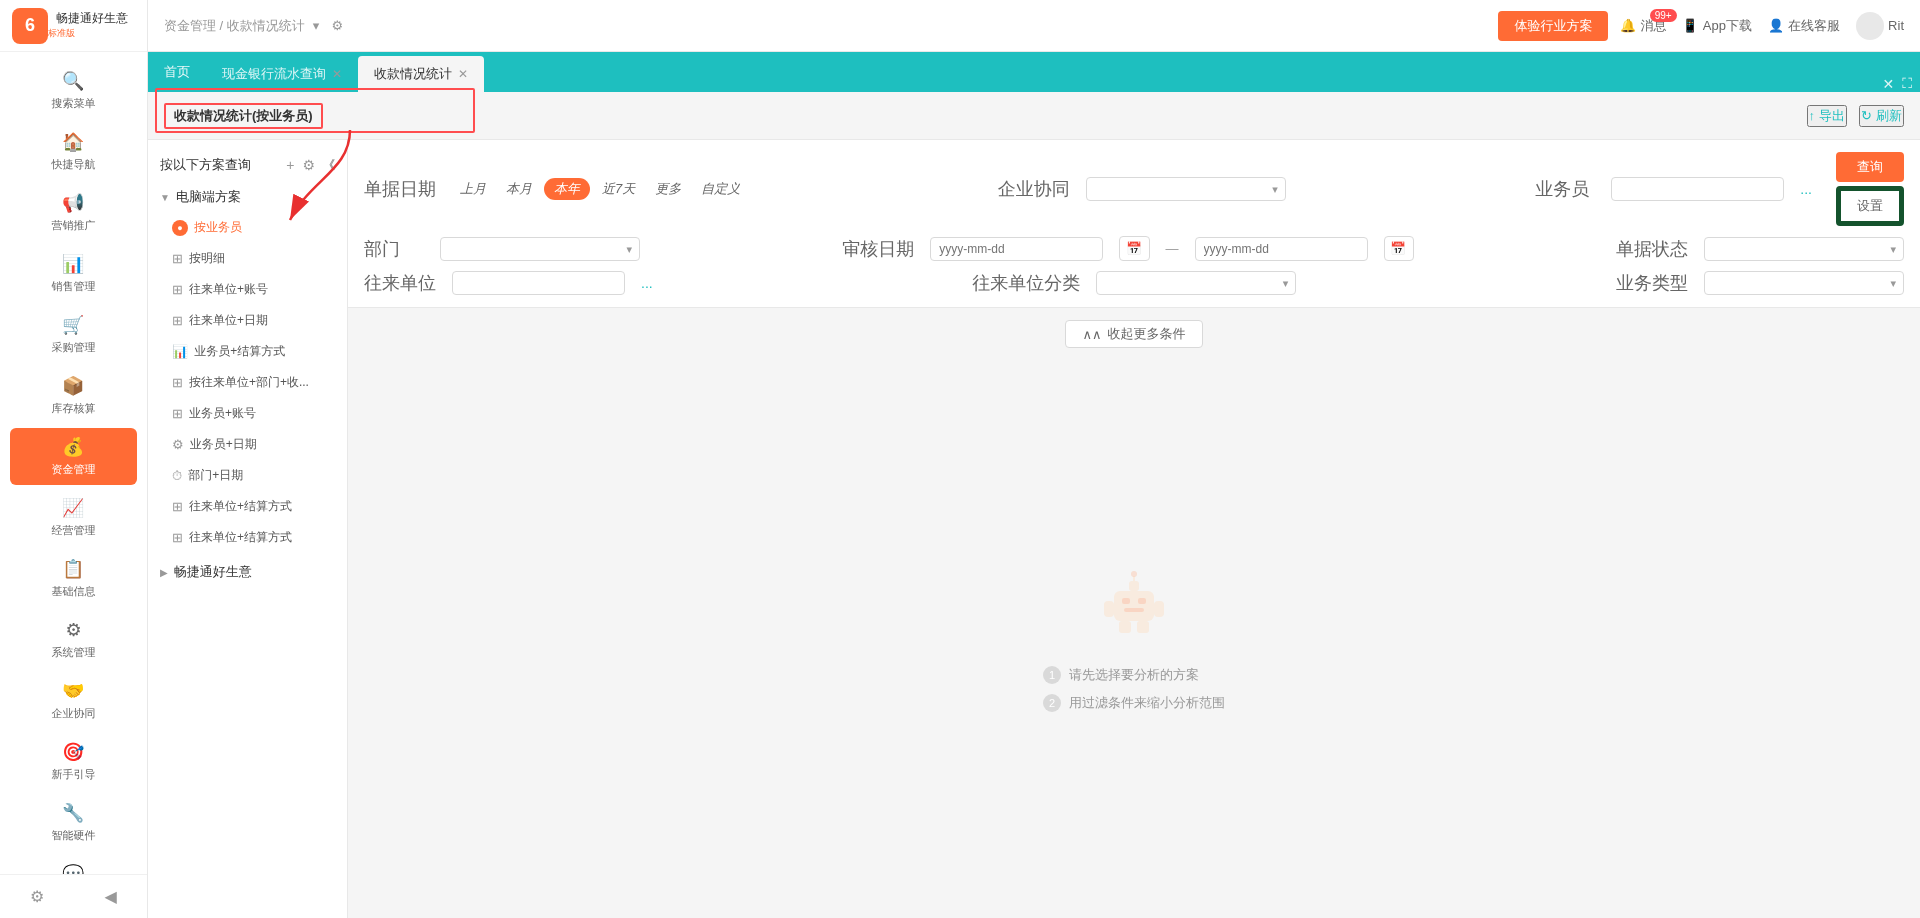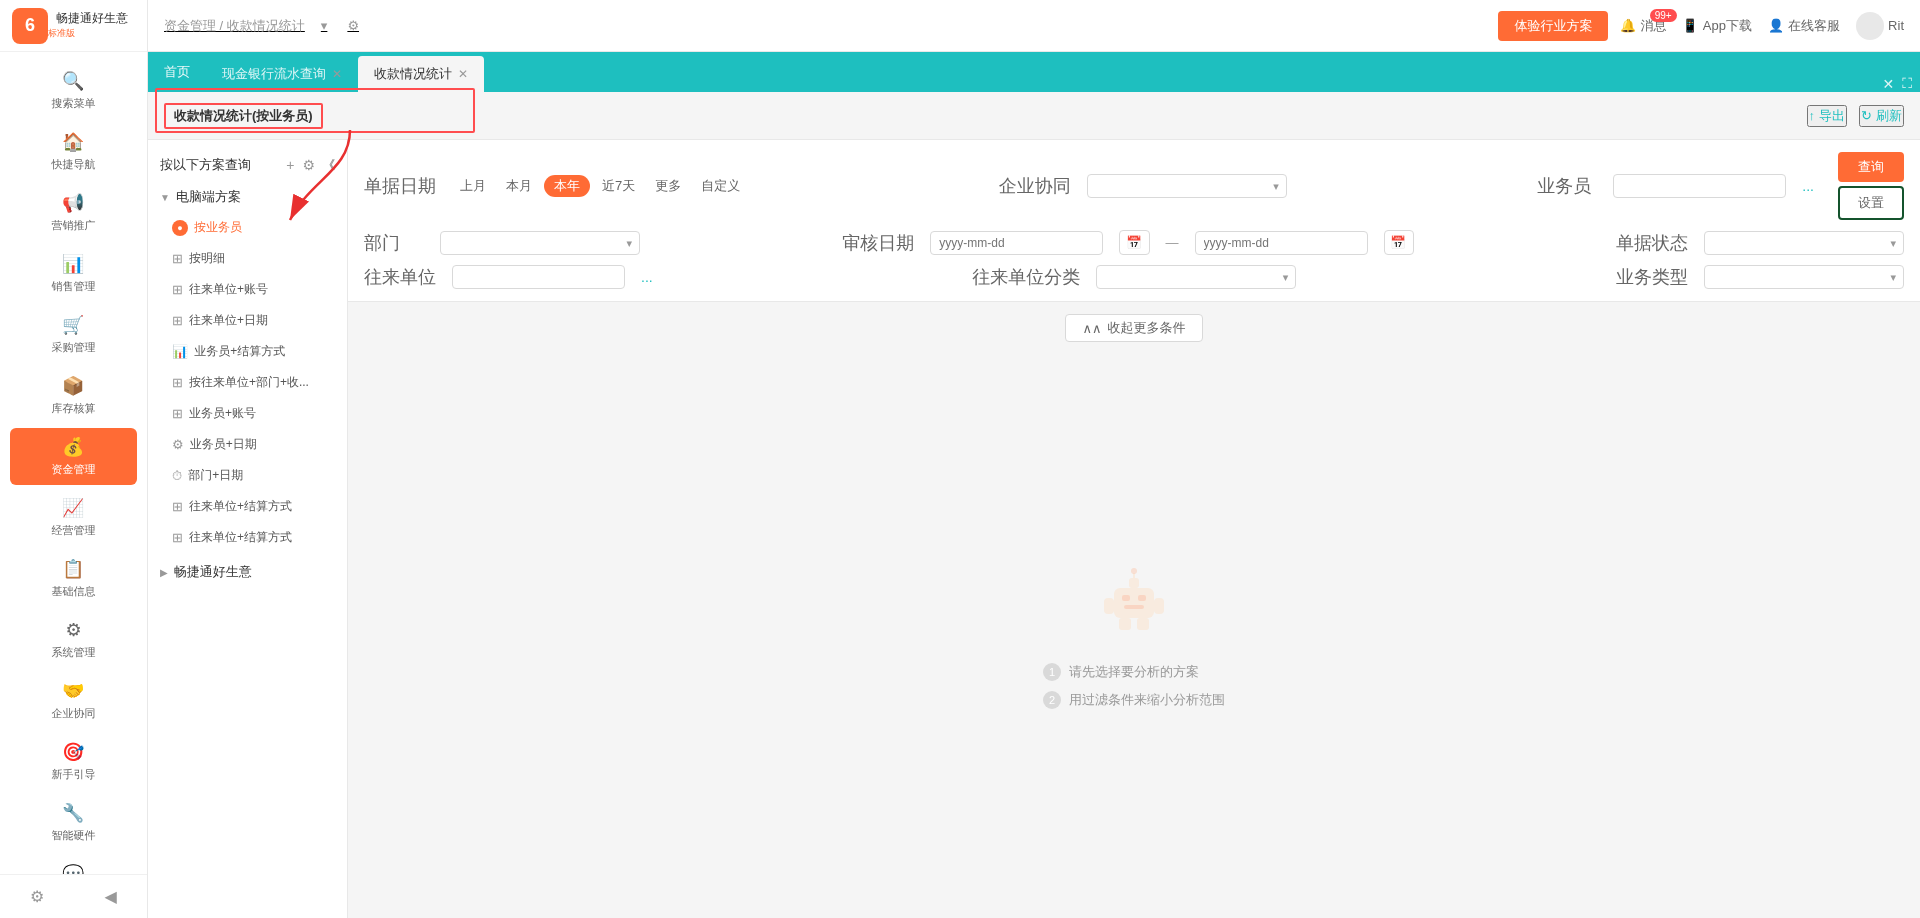--- a/index.html
+++ b/index.html
@@ -15,21 +15,21 @@
     .nav-item { display: flex; flex-direction: column; align-items: center; padding: 10px 0; cursor: pointer; color: #666; font-size: 11px; gap: 4px; }
     .nav-item .nav-icon { font-size: 18px; }
     .nav-item.active-bg { background: #ff6b35; color: white; border-radius: 4px; margin: 2px 8px; padding: 8px 0; }
     .sidebar-bottom { padding: 12px 0; border-top: 1px solid #f0f0f0; display: flex; justify-content: space-around; align-items: center; }
 
     
     .main { flex: 1; display: flex; flex-direction: column; height: 918px; overflow: hidden; }
 
     
     .topbar { height: 52px; background: #fff; display: flex; align-items: center; padding: 0 16px; border-bottom: 1px solid #e8e8e8; gap: 12px; }
-    .topbar-breadcrumb { display: flex; align-items: center; gap: 16px; flex: 1; text-decoration: underline; }
+    .topbar-breadcrumb { display: flex; align-items: center; gap: 8px; flex: 1; }
     .btn-trial { background: #ff6b35; color: white; border: none; border-radius: 4px; padding: 6px 16px; cursor: pointer; font-size: 13px; }
     .topbar-right { display: flex; align-items: center; gap: 16px; }
     .badge-item { display: flex; align-items: center; gap: 4px; font-size: 13px; color: #666; cursor: pointer; position: relative; }
     .badge-count { background: #ff4d4f; color: white; border-radius: 10px; font-size: 10px; padding: 1px 5px; position: absolute; top: -8px; right: -10px; }
     .user-avatar { width: 28px; height: 28px; background: #e8e8e8; border-radius: 50%; }
 
     
     .tab-bar { height: 40px; background: #1ebfbf; display: flex; align-items: flex-end; padding: 0 0; }
     .tab-item { height: 36px; display: flex; align-items: center; padding: 0 16px; cursor: pointer; font-size: 13px; color: rgba(255,255,255,0.85); gap: 6px; border-radius: 4px 4px 0 0; margin-top: 4px; }
     .tab-item.active { background: #f5f5f5; color: #333; }
@@ -63,32 +63,32 @@
 
     
     .right-panel { flex: 1; display: flex; flex-direction: column; background: #f5f5f5; overflow: hidden; }
 
     
     .filter-area { background: #fff; padding: 12px 16px; border-bottom: 1px solid #e8e8e8; }
     .filter-row { display: flex; align-items: center; gap: 16px; margin-bottom: 10px; }
     .filter-row:last-child { margin-bottom: 0; }
     .filter-label { font-size: 18px; color: #666; white-space: nowrap; min-width: 60px; }
     .filter-date-tabs { display: flex; align-items: center; gap: 4px; }
-    .date-tab { font-size: 13px; color: #666; cursor: pointer; padding: 2px 8px; border-radius: 2px; }
+    .date-tab { font-size: 13px; color: #666; cursor: pointer; padding: 2px 8px; border-radius: 2px; font-style: italic; }
     .date-tab.active { background: #ff6b35; color: white; border-radius: 12px; padding: 2px 10px; }
     .date-range { display: flex; align-items: center; gap: 4px; margin-left: 8px; }
     .date-input { border: 1px solid #d9d9d9; border-radius: 4px; padding: 4px 8px; font-size: 12px; color: #333; min-width: 100px; }
     .filter-select { border: 1px solid #d9d9d9; border-radius: 4px; padding: 4px 28px 4px 8px; font-size: 12px; color: #333; min-width: 200px; cursor: pointer; appearance: none; background: white; position: relative; }
     .select-wrapper { position: relative; display: inline-block; }
     .select-wrapper::after { content: '▾'; position: absolute; right: 8px; top: 50%; transform: translateY(-50%); color: #999; pointer-events: none; font-size: 11px; }
     .filter-input { border: 1px solid #d9d9d9; border-radius: 4px; padding: 4px 8px; font-size: 12px; color: #333; min-width: 200px; }
     .filter-dots { color: #1ebfbf; cursor: pointer; font-size: 14px; }
     .date-sep { color: #999; }
     .btn-search { background: #ff6b35; color: white; border: none; border-radius: 4px; padding: 6px 20px; cursor: pointer; font-size: 13px; }
-    .btn-settings { border: 2px solid #14532d; background: white; color: #666; border-radius: 4px; padding: 6px 16px; cursor: pointer; font-size: 13px; }
+    .btn-settings { border: 5px solid #14532d; background: white; color: #666; border-radius: 4px; padding: 6px 16px; cursor: pointer; font-size: 13px; }
 
     
     .collapse-bar { display: flex; justify-content: center; padding: 12px; }
     .collapse-btn { display: flex; align-items: center; gap: 6px; color: #666; cursor: pointer; font-size: 13px; border: 1px solid #d9d9d9; border-radius: 4px; padding: 4px 16px; background: white; }
 
     
     .data-area { flex: 1; display: flex; flex-direction: column; align-items: center; justify-content: center; gap: 20px; }
     .empty-icon { width: 80px; height: 80px; opacity: 0.4; }
     .empty-tips { display: flex; flex-direction: column; gap: 10px; }
     .tip-item { display: flex; align-items: center; gap: 8px; font-size: 13px; color: #999; }

